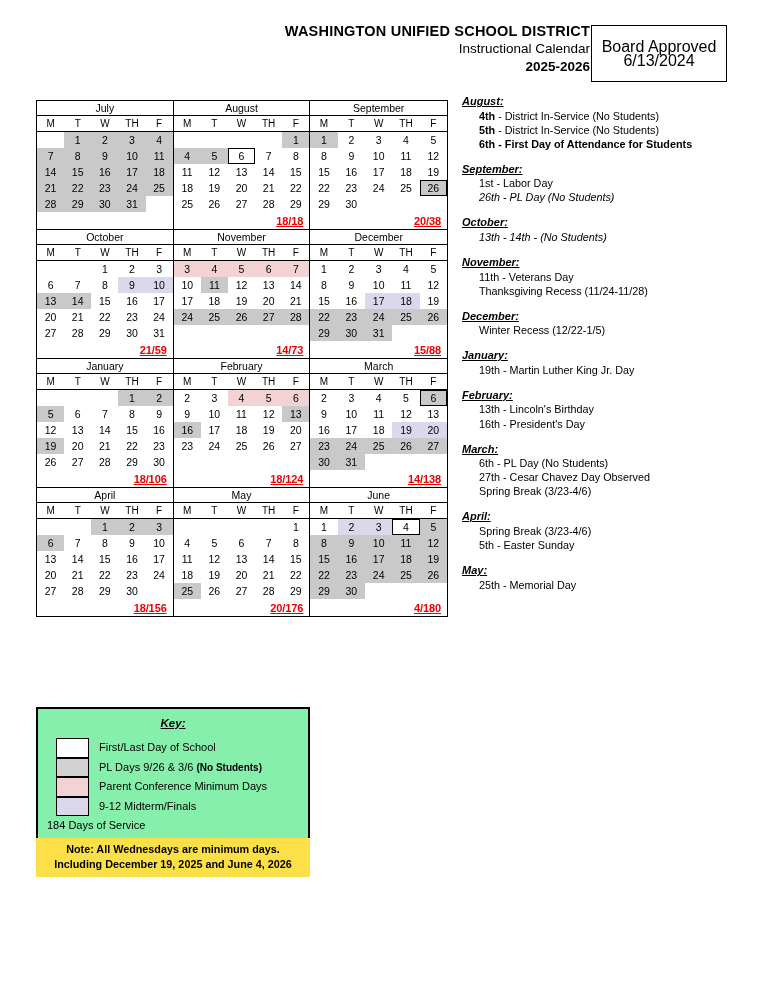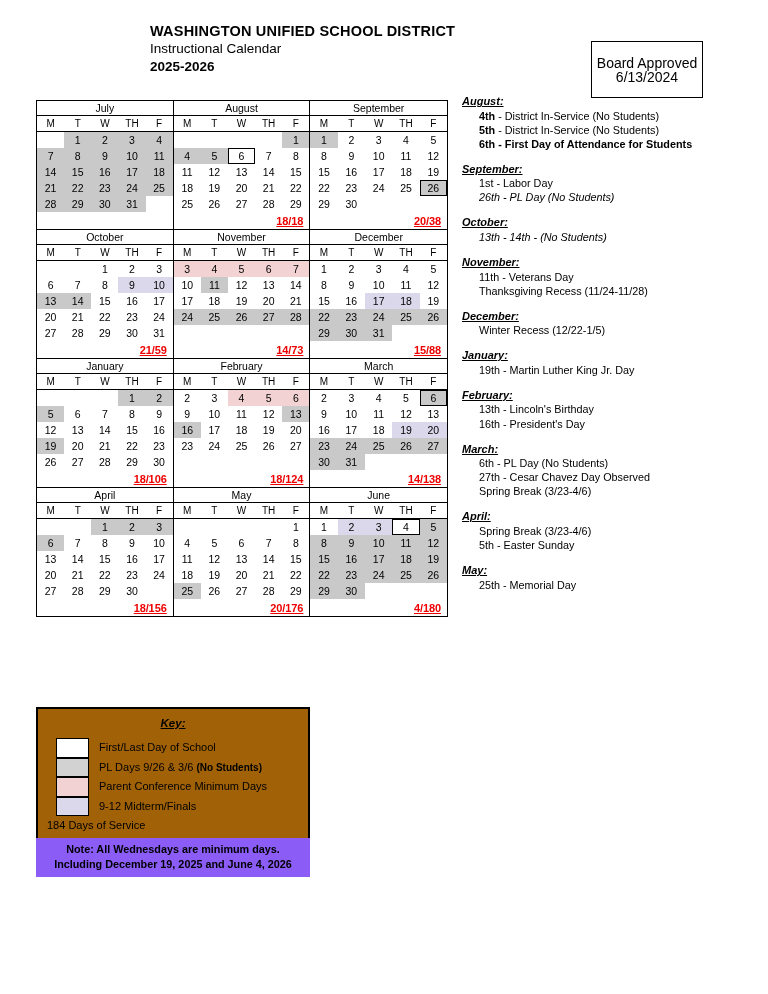--- a/index.html
+++ b/index.html
@@ -19,45 +19,44 @@
   
   .header-wrap {
     position: absolute;
     left: 0; top: 22px;
     width: 768px;
   }
   .title-block {
     position: absolute;
     left: 150px; top: 0;
     width: 440px;
-    text-align: left;
+    text-align: right;
   }
   .title-line1 {
     font-size: 14.5px; font-weight: bold;
     letter-spacing: 0.2px;
     line-height: 18px;
   }
   .title-line2 {
     font-size: 13.5px; font-weight: normal;
     line-height: 18px;
   }
   .title-line3 {
     font-size: 13.5px; font-weight: bold;
     line-height: 18px;
   }
   .board-box {
     position: absolute;
     left: 591px; top: 3px;
-    width: 112px; height: 57px;
+    width: 136px; height: 57px;
     border: 1.6px solid #000;
     display: flex; flex-direction: column;
     align-items: center; justify-content: center;
-    font-size: 14px; line-height: 14px;
+    font-size: 16px; line-height: 14px;
     text-align: center;
-    margin-top: 16px;
   }
 
   
   .cal-grid {
     position: absolute;
     left: 36px; top: 100px;
     width: 412px;
     border: 1.8px solid #000;
     border-collapse: collapse;
   }
@@ -149,21 +148,21 @@
   .note-line .b { font-weight: bold; }
   .note-line.italic { font-style: italic; }
   .note-line.bold { font-weight: bold; }
 
   
   .key-box {
     position: absolute;
     left: 36px; top: 707px;
     width: 274px;
     border: 2px solid #000;
-    background: #a16207;
+    background: #86efac;
     padding: 7px 0 4px 0;
   }
   .key-title {
     text-align: center;
     font-weight: bold;
     font-style: italic;
     text-decoration: underline;
     font-size: 11.5px;
     line-height: 15px;
     margin-bottom: 7px;
@@ -196,21 +195,21 @@
   .key-service {
     margin-left: 9px;
     font-size: 11px;
     line-height: 17px;
     padding-top: 1px;
   }
   .note-yellow {
     position: absolute;
     left: 36px; top: 838px;
     width: 274px;
-    background: #8b5cf6;
+    background: #fde047;
     border: none;
     text-align: center;
     font-weight: bold;
     font-size: 10.8px;
     line-height: 15px;
     padding: 4px 2px 5px 2px;
   }
 </style>
 </head>
 <body>

